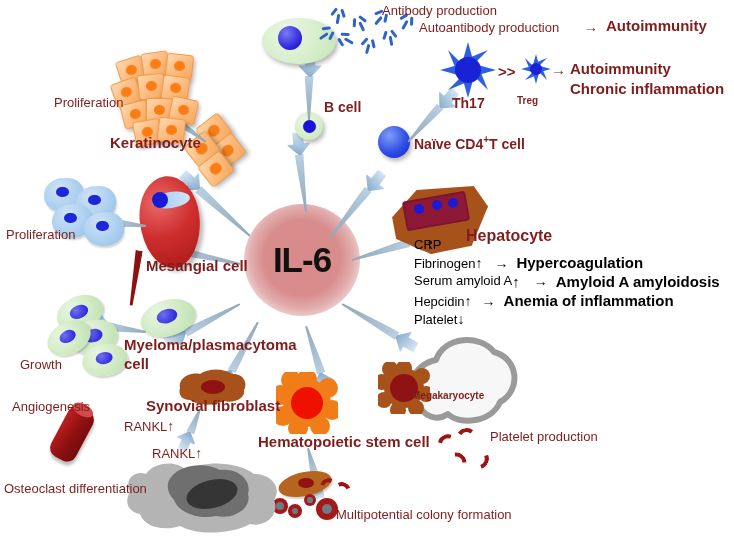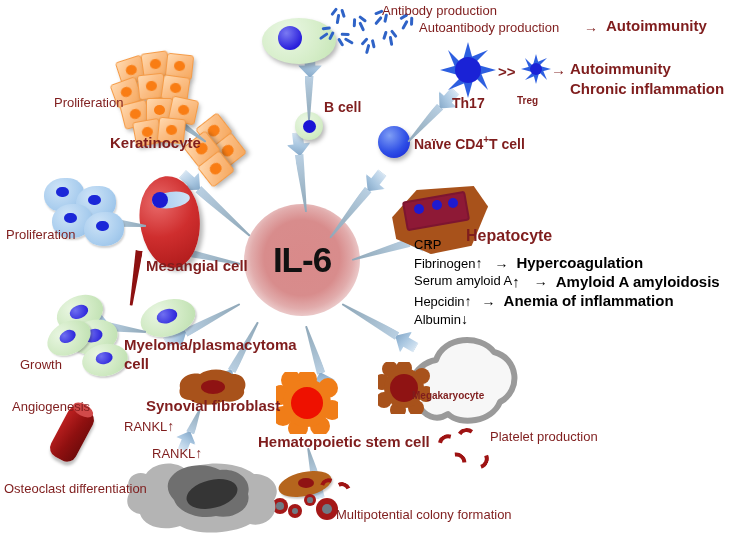--- a/index.html
+++ b/index.html
@@ -388,21 +388,21 @@
       <span style="font-size:14px;margin:0 8px 0 14px;font-weight:bold;">→</span>
       <span style="font-size:15px;font-weight:bold;">Amyloid A amyloidosis</span>
     </div>
     <div style="display:flex;align-items:baseline;height:19px;">
       <span style="font-size:13px;">Hepcidin</span>
       <span class="uparrow" style="font-size:14px;">↑</span>
       <span style="font-size:14px;margin:0 8px 0 10px;font-weight:bold;">→</span>
       <span style="font-size:15px;font-weight:bold;">Anemia of inflammation</span>
     </div>
     <div style="display:flex;align-items:baseline;height:18px;">
-      <span style="font-size:13px;">Albumin</span>
+      <span style="font-size:13px;">Platelet</span>
       <span class="uparrow" style="font-size:14px;">↓</span>
     </div>
   </div>
 
   <div style="position:absolute;left:396px;top:330px;width:130px;height:110px;">
     <svg width="130" height="110" viewBox="0 0 130 110" aria-hidden="true">
       <path d="M22,74 C6,60 18,34 40,30 C48,6 84,4 98,22 C122,28 126,60 104,72
                C96,92 64,96 52,84 C40,92 28,86 22,74 Z" fill="#f7f7f7" stroke="#9a9a9a" stroke-width="6" stroke-linejoin="round"></path>
     </svg>
   </div>

